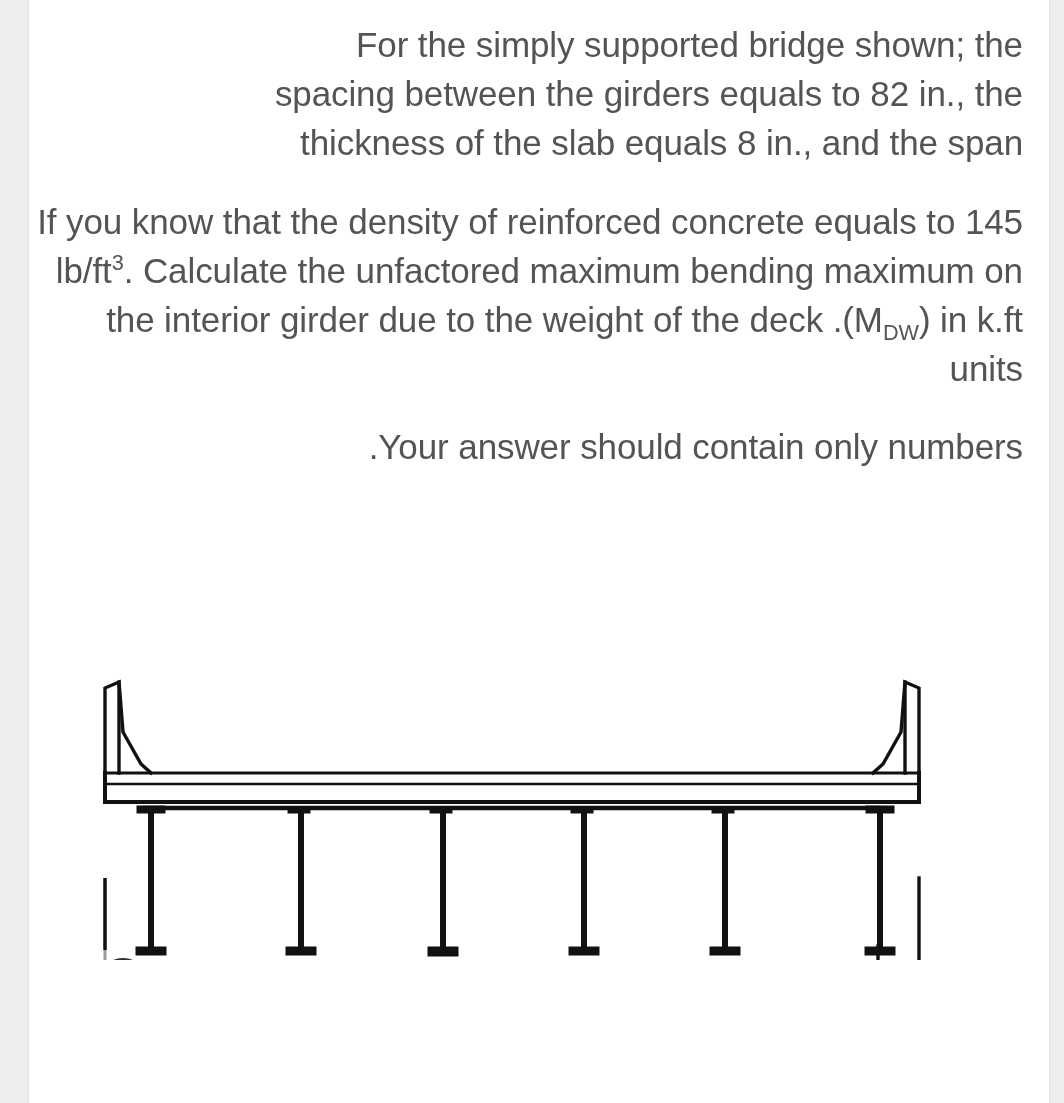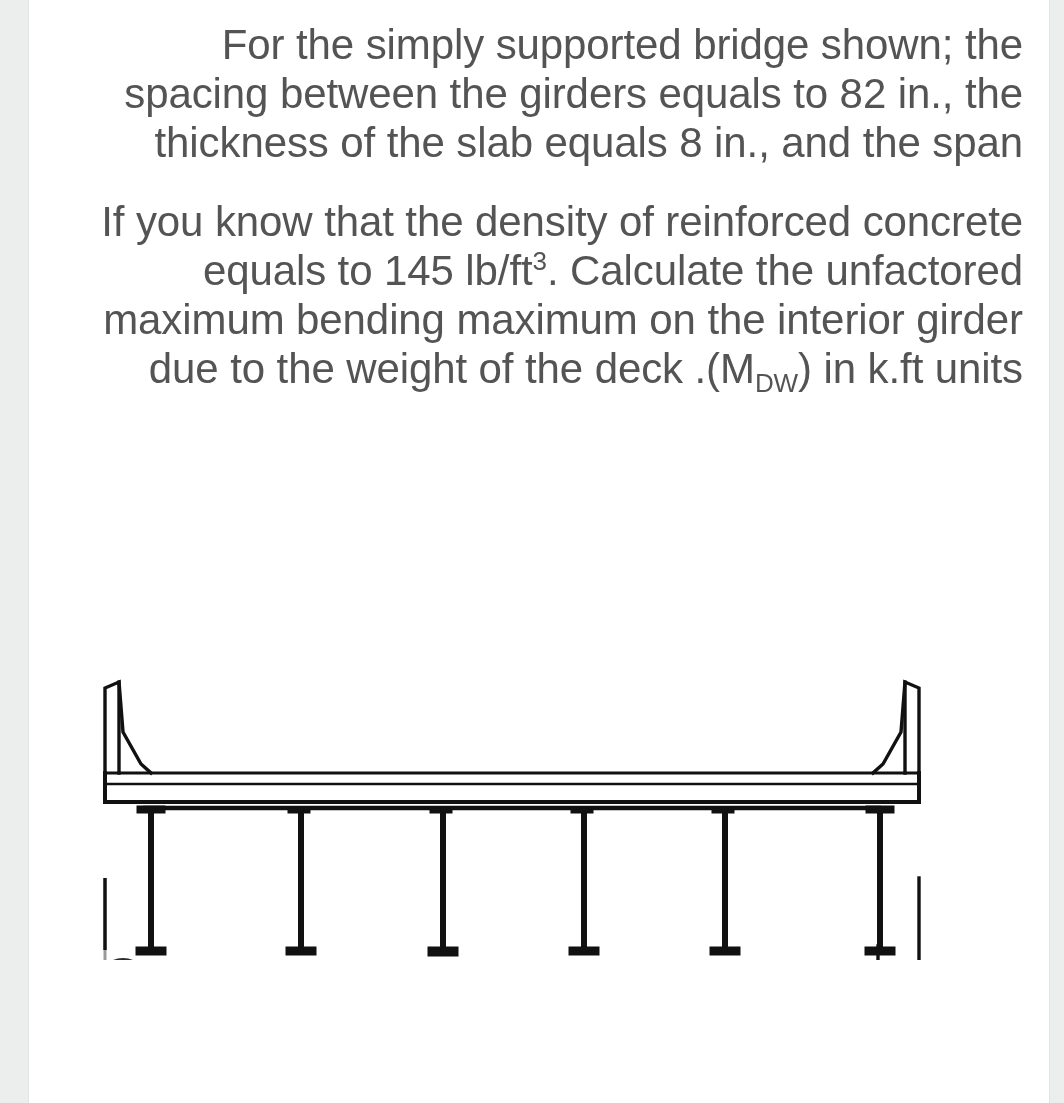--- a/index.html
+++ b/index.html
@@ -28,21 +28,21 @@
   }
   #content {
     position: absolute;
     left: 0;
     top: 0;
     width: 1022px;
     padding: 0;
   }
   .para {
     color: #545454;
-    font-size: 42px;
+    font-size: 35px;
     line-height: 49px;
     text-align: right;
     font-family: "Liberation Sans", sans-serif;
     padding-right: 28px;
     letter-spacing: -0.1px;
     white-space: pre-wrap;
   }
   #p1 { margin: 0; padding-top: 20px; }
   #p2 { margin: 0; padding-top: 30px; }
   #p3 { margin: 0; padding-top: 29px; }
@@ -63,20 +63,21 @@
 
 <div id="page">
   <div id="sheet">
 
     <div id="content">
 
       <div class="para" id="p1"><span>For the simply supported bridge shown; the</span><br><span>spacing between the girders equals to 82 in., the</span><br><span>thickness of the slab equals 8 in., and the span</span><br></div>
 
       <div class="para" id="p2"><span>If you know that the density of reinforced concrete equals to 145 lb/ft</span><sup>3</sup><span>. Calculate the unfactored maximum bending maximum on the interior girder due to the weight of the deck .(M</span><sub>DW</sub><span>) in k.ft units</span></div>
 
+      <div class="para" id="p3"><span>.Your answer should contain only numbers</span></div>
 
     </div>
 
     <div id="figure">
       <svg width="1022" height="340" viewBox="0 0 1022 340" xmlns="http://www.w3.org/2000/svg">
 
         <g fill="none" stroke="#111111" stroke-width="3.2" stroke-linejoin="miter">
 
           <path d="M 48 153 L 862 153"></path>
 

